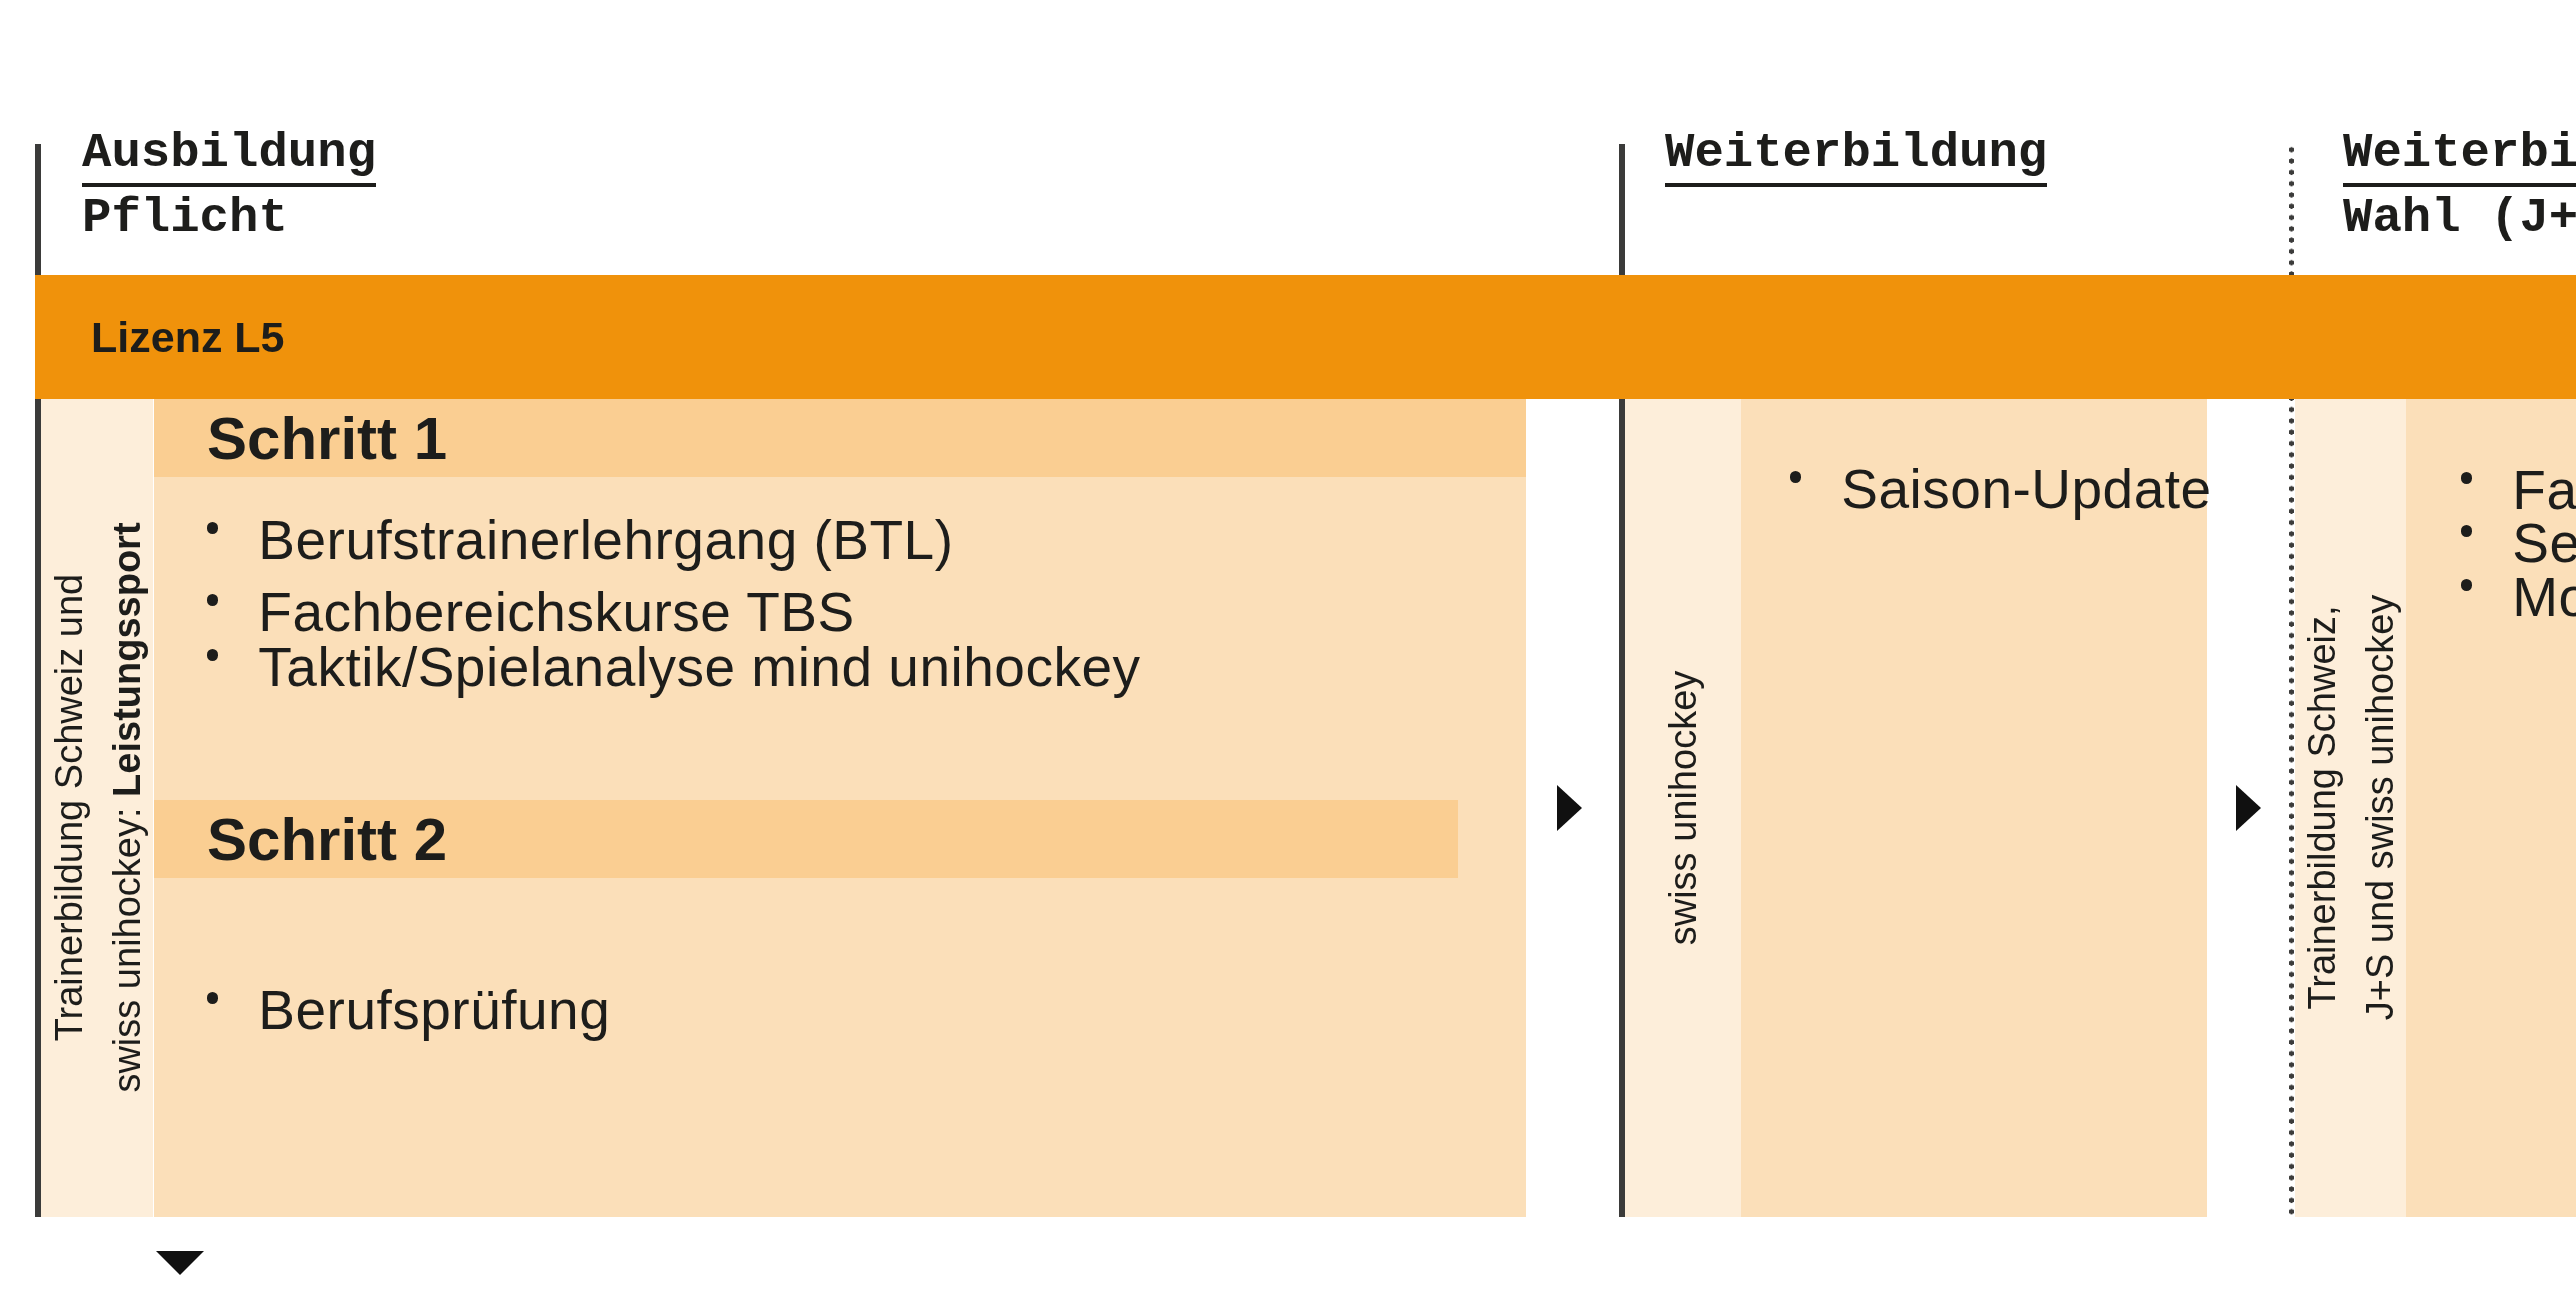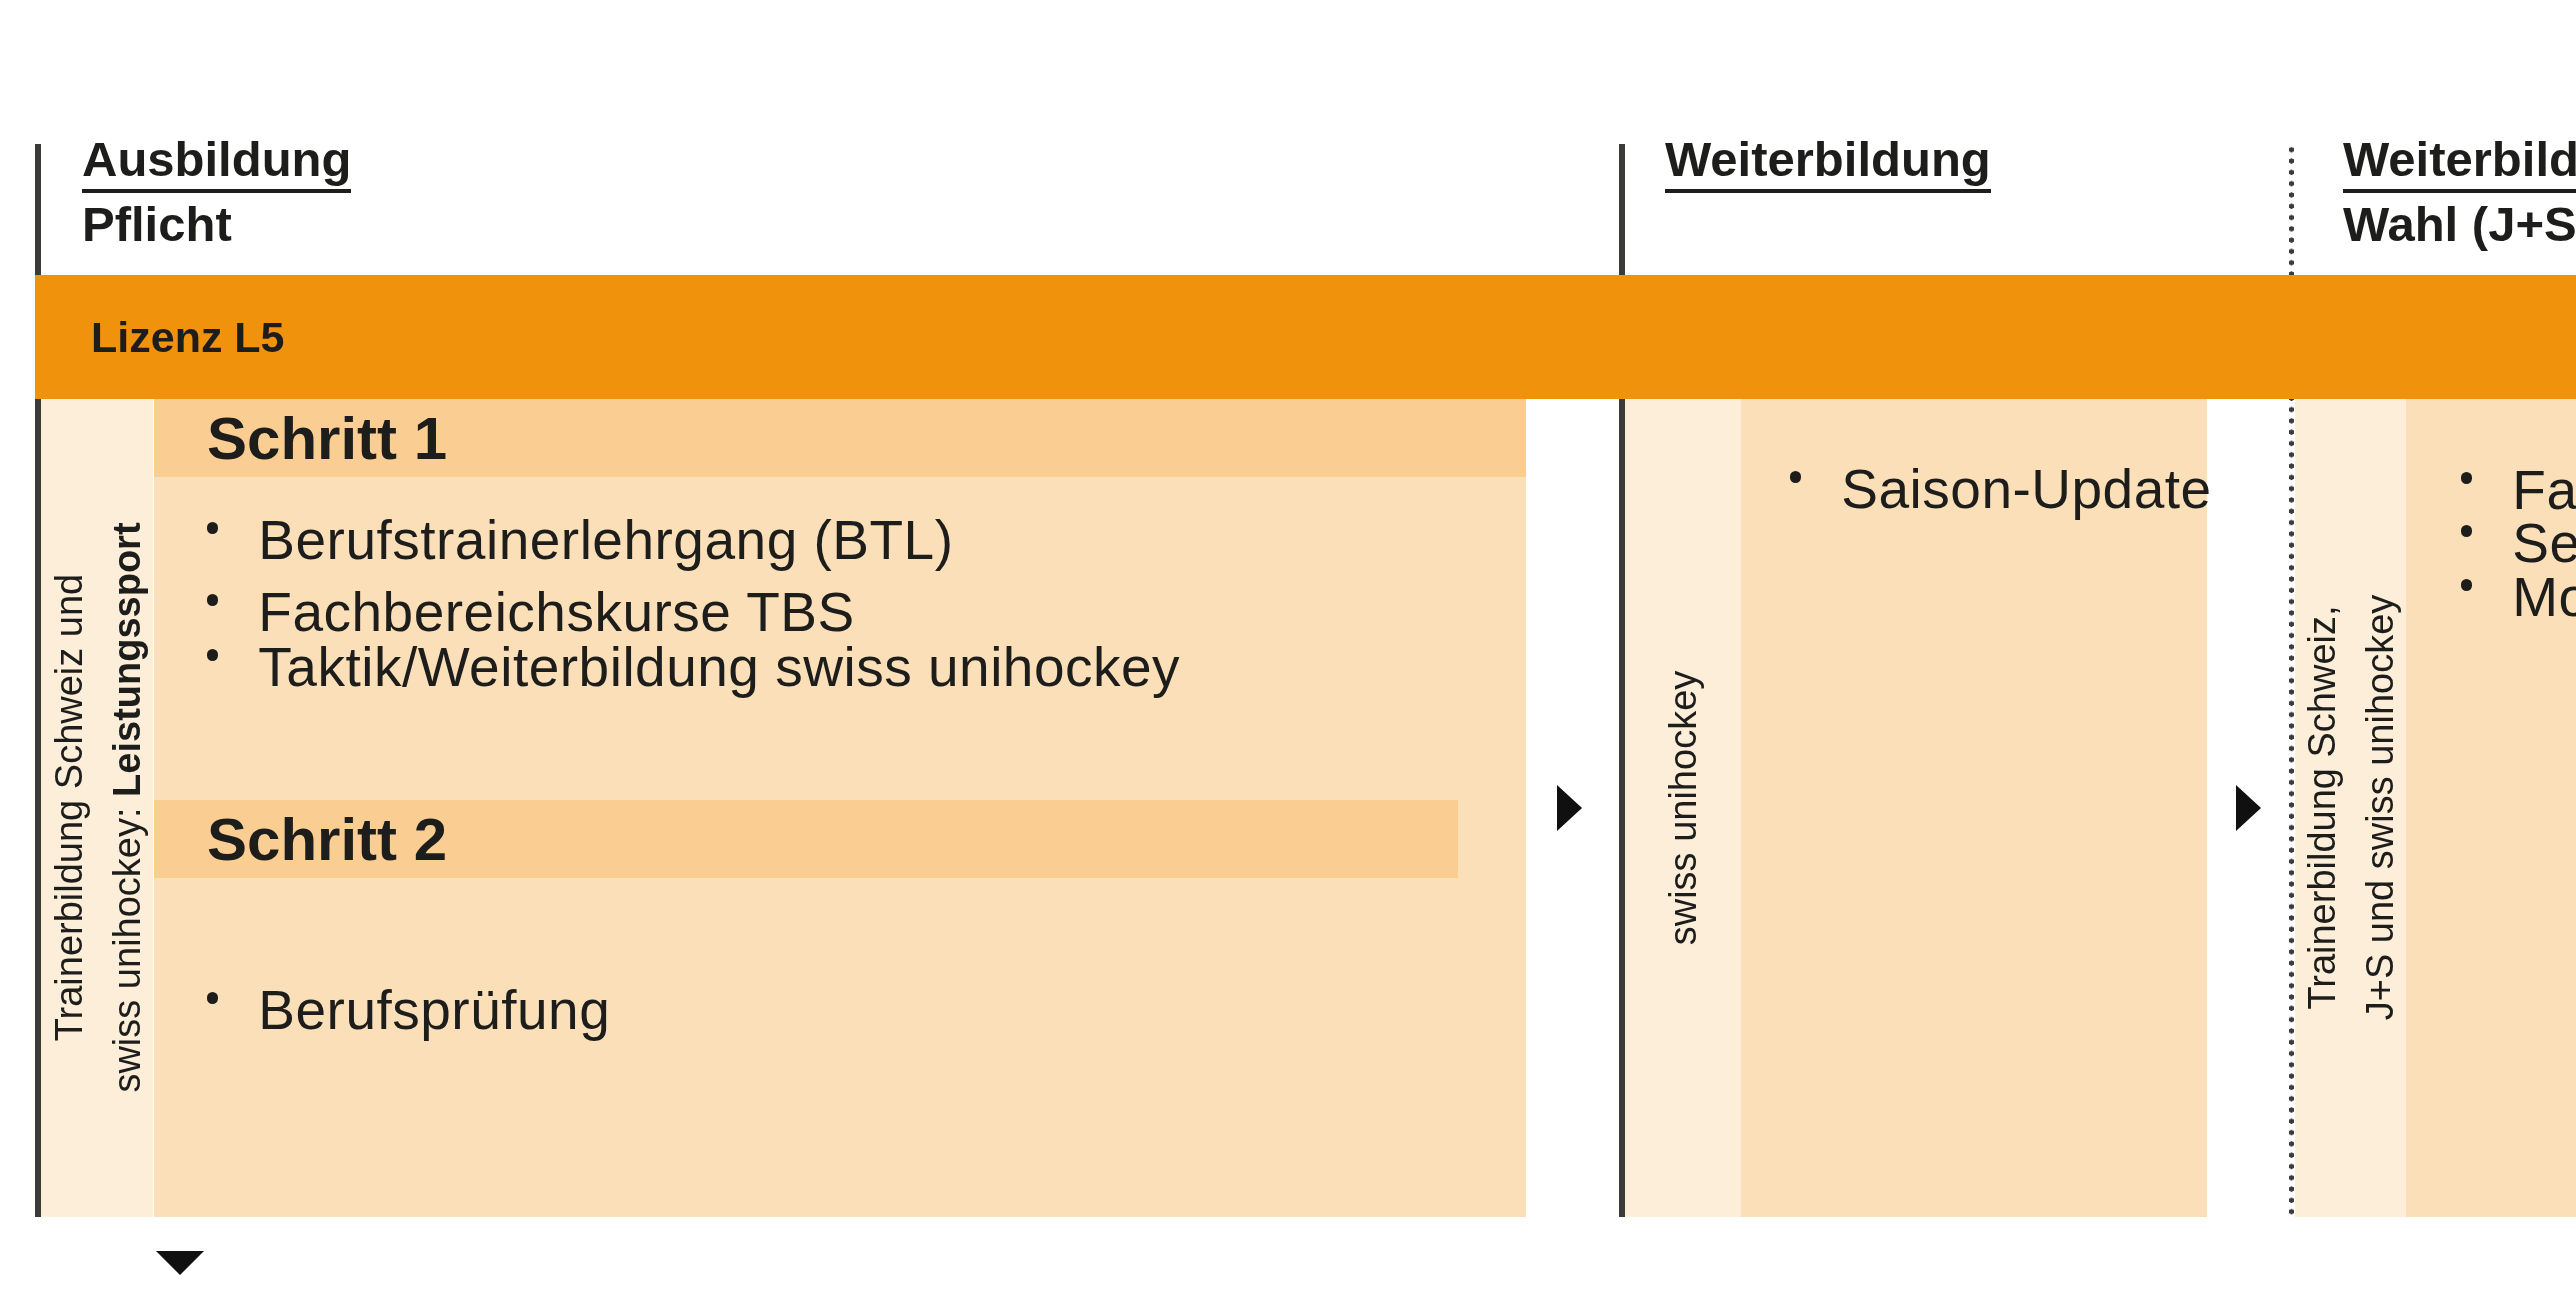--- a/index.html
+++ b/index.html
@@ -7,21 +7,21 @@
     position:relative; width:3242px; height:1310px; background:#ffffff;
     font-family:"Liberation Sans", sans-serif; color:#1d1d1b; overflow:hidden;
   }
   .vline { position:absolute; top:144px; height:1073px; }
   .vline.solid { width:6.2px; background:#3b3b3a; }
   .vline.dotted {
     width:4.6px;
     background-image: radial-gradient(circle at 2.3px 5.7px, #3b3b3a 2.3px, rgba(0,0,0,0) 2.7px);
     background-size:4.6px 11.3px; background-repeat:repeat-y;
   }
-  .hdr { position:absolute; top:135px; }
+  .hdr { position:absolute; top:129px;font-family:Liberation Mono, monospace; }
   .hdr .hdr-title { display:block; font-size:49px; font-weight:bold; line-height:49px; }
   .hdr .hdr-title span { display:inline-block; border-bottom:4.6px solid #1d1d1b; padding-bottom:4.6px; }
   .hdr .hdr-sub { display:block; font-size:49px; font-weight:bold; line-height:49px; margin-top:7.2px; }
   .band {
     position:absolute; left:35px; top:275px; width:3170px; height:124px;
     background:#f0920b; display:flex; align-items:center;
   }
   .band .band-label { font-size:43px; font-weight:bold; padding-left:56px; }
   .strip { position:absolute; top:399px; height:818px; background:#fdeeda; }
   .panel { position:absolute; top:399px; height:818px; background:#fbdfb9; }
@@ -82,21 +82,21 @@
   <div class="bullet" style="left:207px; top:501px">
     <span class="dot"></span>
     <span class="btext">Berufstrainerlehrgang (BTL)</span>
   </div>
   <div class="bullet" style="left:207px; top:573px">
     <span class="dot"></span>
     <span class="btext">Fachbereichskurse TBS</span>
   </div>
   <div class="bullet" style="left:207px; top:628px">
     <span class="dot"></span>
-    <span class="btext">Taktik/Weiterbildung swiss unihockey</span>
+    <span class="btext">Taktik/Spielanalyse mind unihockey</span>
   </div>
 
   <div class="sec" style="left:154px; top:800px; width:1304px">
     <span class="sec-title">Schritt 2</span>
   </div>
   <div class="bullet" style="left:207px; top:971px">
     <span class="dot"></span>
     <span class="btext">Berufsprüfung</span>
   </div>
 

